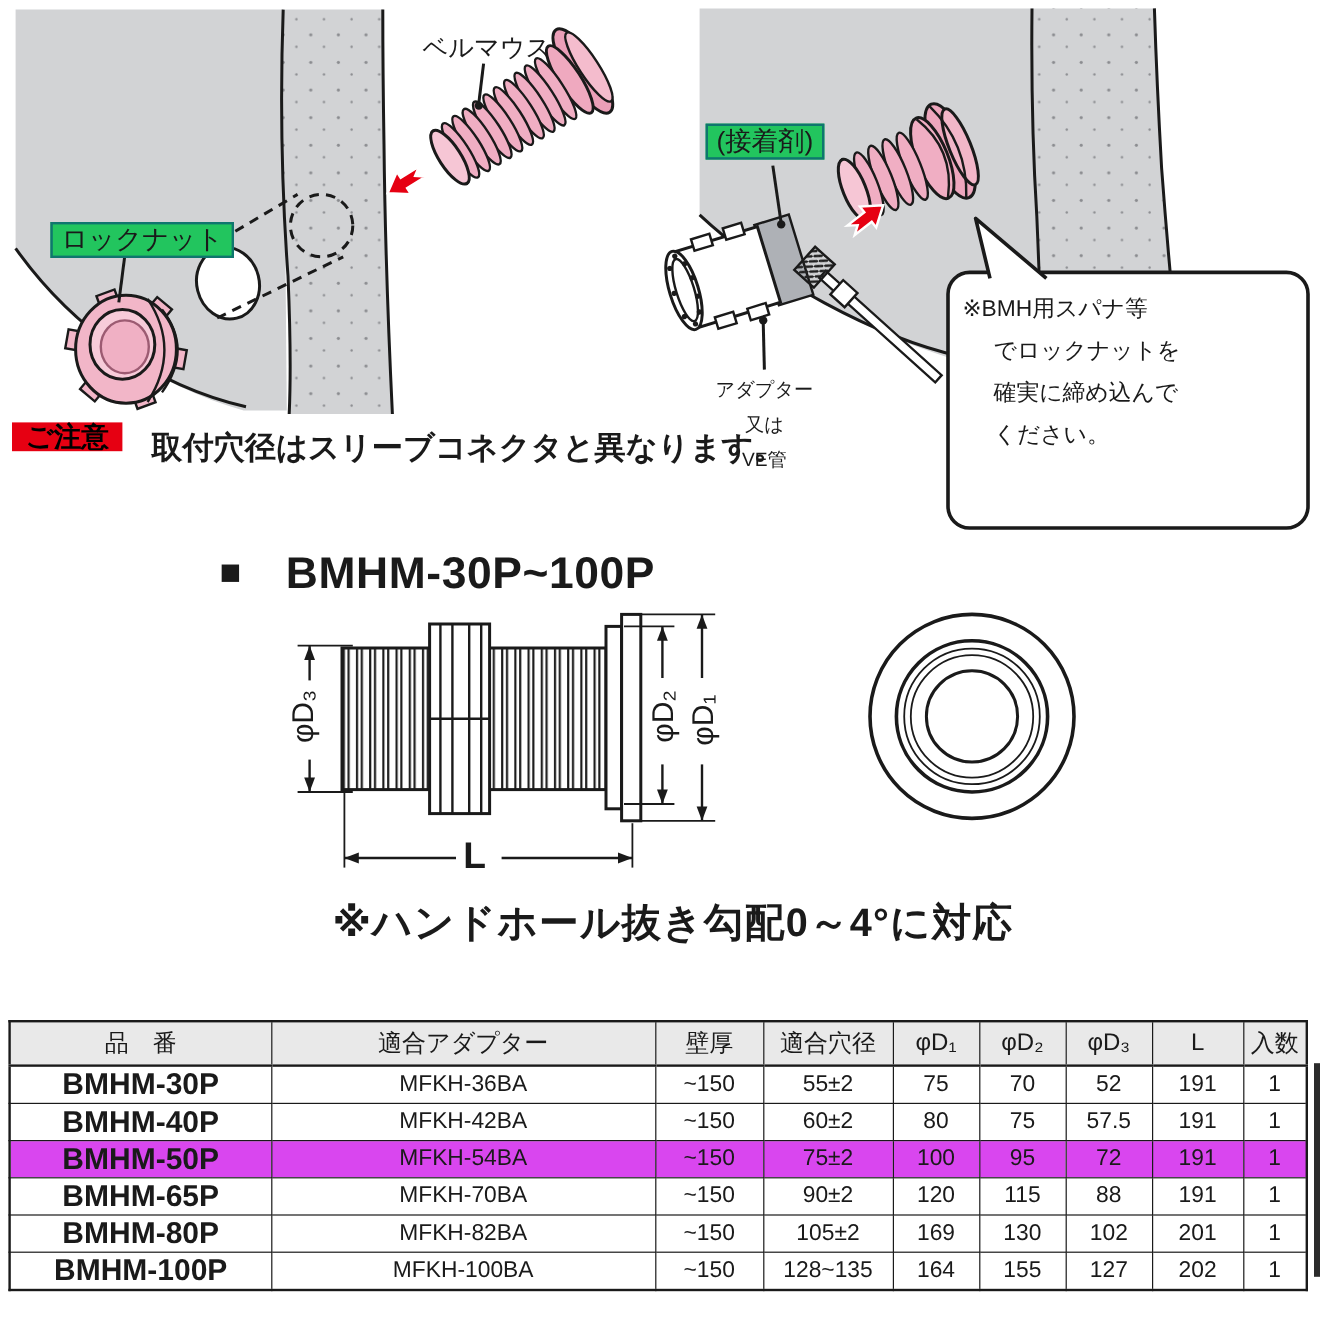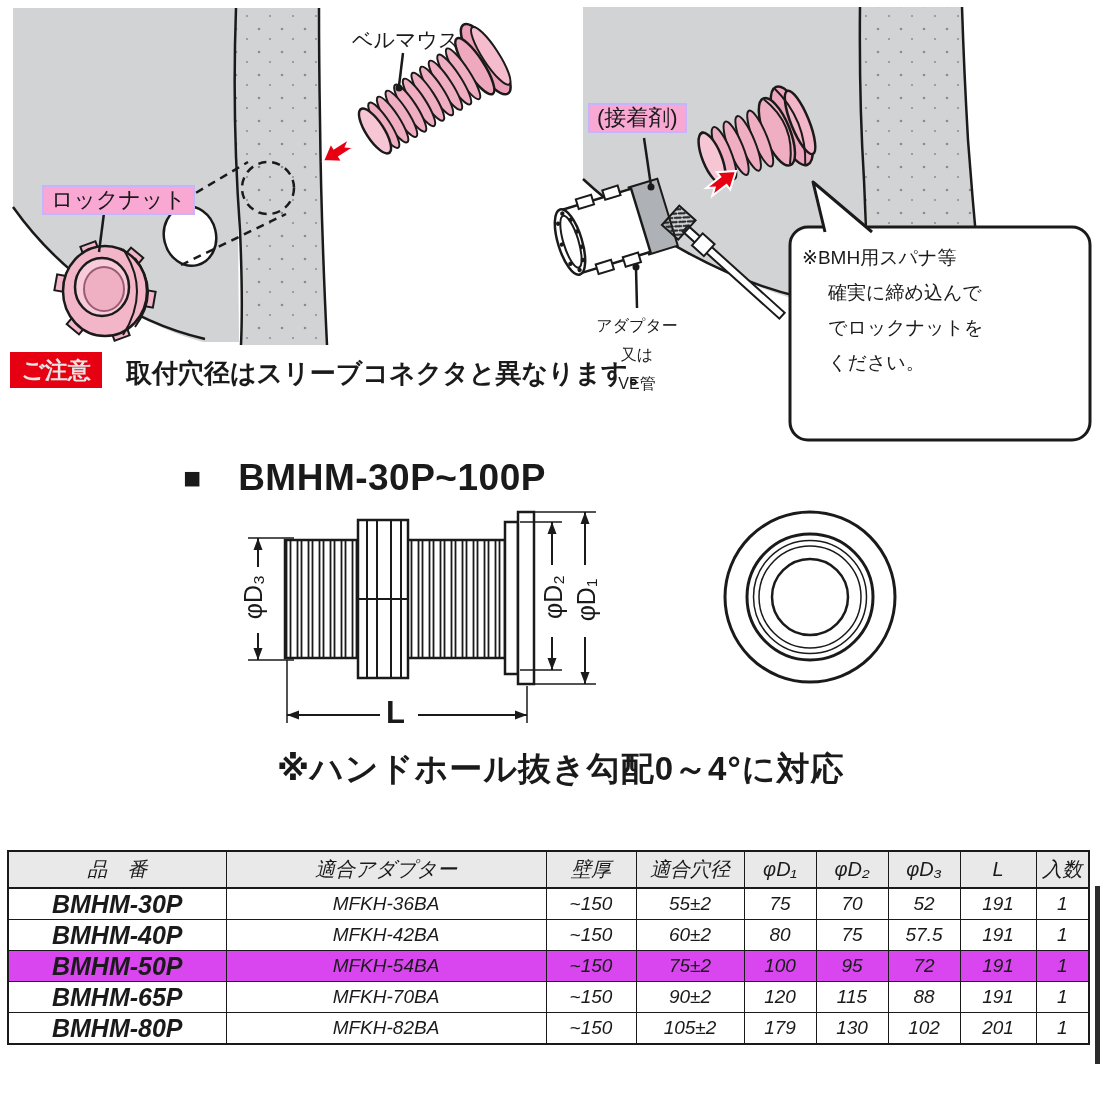--- a/index.html
+++ b/index.html
@@ -2,30 +2,30 @@
 <html><head>
 <meta charset="utf-8">
 <style>
   html,body{margin:0;padding:0;background:#fff;}
   body{font-family:"Liberation Sans","DejaVu Sans",sans-serif;color:#1a1a1a;}
   .canvas{position:relative;width:1100px;height:1100px;background:#fff;overflow:hidden;}
   .abs{position:absolute;}
   svg{display:block;}
 
   
-  .label-box{position:absolute;background:#f9a8d4;border:2px solid #c4b5fd;padding:0 7px;
+  .label-box{position:absolute;background:#22c55e;border:2px solid #0f766e;padding:0 7px;
              font-size:22px;line-height:26px;white-space:nowrap;}
   .plain-label{position:absolute;font-size:21px;white-space:nowrap;}
   .adapter-label{position:absolute;width:150px;text-align:center;font-size:16px;line-height:29px;}
   .bubble-text{position:absolute;width:286px;font-size:19px;line-height:35px;font-weight:500;}
   .bubble-text .ind{margin-left:26px;}
 
   
-  .notice-badge{position:absolute;background:#e60012;color:#e5e5e5;font-weight:bold;font-size:23px;
-                width:92px;height:36px;display:flex;align-items:center;justify-content:center;}
+  .notice-badge{position:absolute;background:#e60012;color:#000000;font-weight:bold;font-size:23px;
+                width:92px;height:24px;display:flex;align-items:center;justify-content:center;}
   .notice-text{position:absolute;font-size:26px;font-weight:bold;}
 
   
   .heading{position:absolute;display:flex;align-items:center;gap:3px;}
   .heading .sq{font-size:30px;line-height:30px;}
   .heading .tx{font-size:37px;font-weight:bold;letter-spacing:0.5px;margin-left:34px;}
 
   
   .dim{position:absolute;width:64px;height:30px;text-align:center;font-size:25px;font-weight:500;
        line-height:30px;white-space:nowrap;}
@@ -35,21 +35,21 @@
   .slope-note{position:absolute;font-size:33px;font-weight:600;letter-spacing:1px;white-space:nowrap;}
 
   
   .spec-table{position:absolute;border-collapse:collapse;table-layout:fixed;background:#fff;}
   .spec-table th,.spec-table td{border:1.5px solid #1a1a1a;text-align:center;vertical-align:middle;
        padding:0;overflow:hidden;white-space:nowrap;}
   .spec-table th{background:#e9e9e9;font-size:20px;font-weight:500;height:35px;
        border-bottom:2.5px solid #1a1a1a;}
   .spec-table td{font-size:19px;height:30px;}
   .spec-table td:first-child{font-size:25px;font-weight:bold;}
-  .spec-table{border:2.5px solid #1a1a1a;font-style:italic;}
+  .spec-table{border:2.5px solid #1a1a1a;}
   .spec-table tr.hl td{background:#d946ef;}
   .edge-crop{position:absolute;background:#2b2b2b;}
 </style>
 </head>
 <body>
 
 <div class="canvas">
 
   <svg class="abs" style="left:0;top:0" width="550" height="400" viewBox="0 0 550 400">
     <defs>
@@ -200,22 +200,22 @@
   <div class="label-box" style="left:42px;top:185px;text-align:right;">ロックナット</div>
   <div class="plain-label" style="left:352px;top:26px;">ベルマウス</div>
   <div class="label-box" style="left:588px;top:103px;font-size:22px;">(接着剤)</div>
   <div class="adapter-label" style="left:562px;top:311px;">
     <div>アダプター</div>
     <div>又は</div>
     <div>VE管</div>
   </div>
   <div class="bubble-text" style="left:802px;top:240px;">
     <div>※BMH用スパナ等</div>
+    <div class="ind">でロックナットを</div>
     <div class="ind">確実に締め込んで</div>
-    <div class="ind">でロックナットを</div>
     <div class="ind">ください。</div>
   </div>
 
   <div class="notice-badge" style="left:10px;top:352px;">ご注意</div>
   <div class="notice-text" style="left:110px;top:356px;margin-left:16px;">取付穴径はスリーブコネクタと異なります。</div>
 
   <div class="heading" style="left:183px;top:457px;">
     <span class="sq">■</span>
     <span class="tx">BMHM-30P~100P</span>
   </div>
@@ -363,22 +363,33 @@
           <td>115</td>
           <td>88</td>
           <td>191</td>
           <td>1</td>
         </tr>
         <tr>
           <td>BMHM-80P</td>
           <td>MFKH-82BA</td>
           <td>~150</td>
           <td>105±2</td>
-          <td>179</td>
+          <td>169</td>
           <td>130</td>
           <td>102</td>
           <td>201</td>
+          <td>1</td>
+        </tr>
+        <tr>
+          <td>BMHM-100P</td>
+          <td>MFKH-100BA</td>
+          <td>~150</td>
+          <td>128~135</td>
+          <td>164</td>
+          <td>155</td>
+          <td>127</td>
+          <td>202</td>
           <td>1</td>
         </tr>
       </tbody>
   </table>
   <div class="edge-crop" style="left:1095px;top:886px;width:5px;height:178px;"></div>
 </div>
 
 </body></html>

